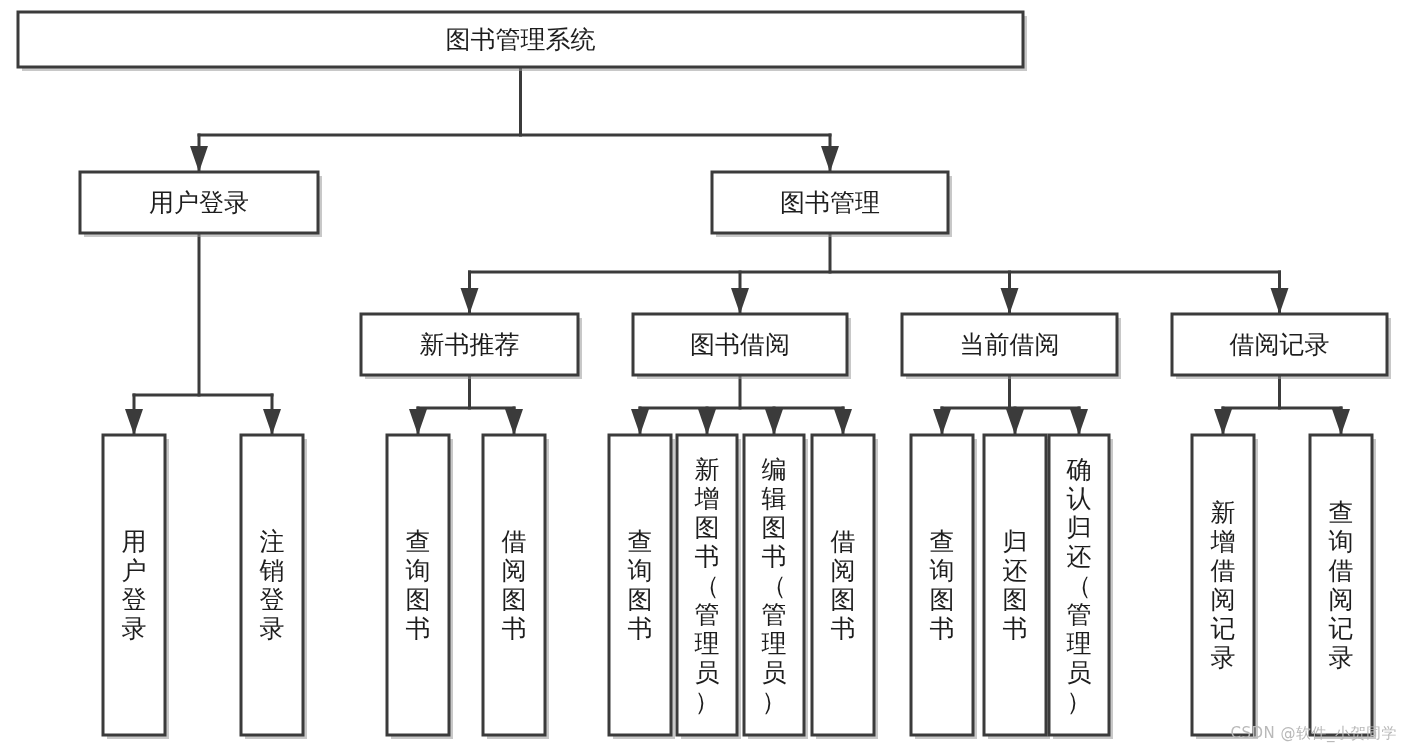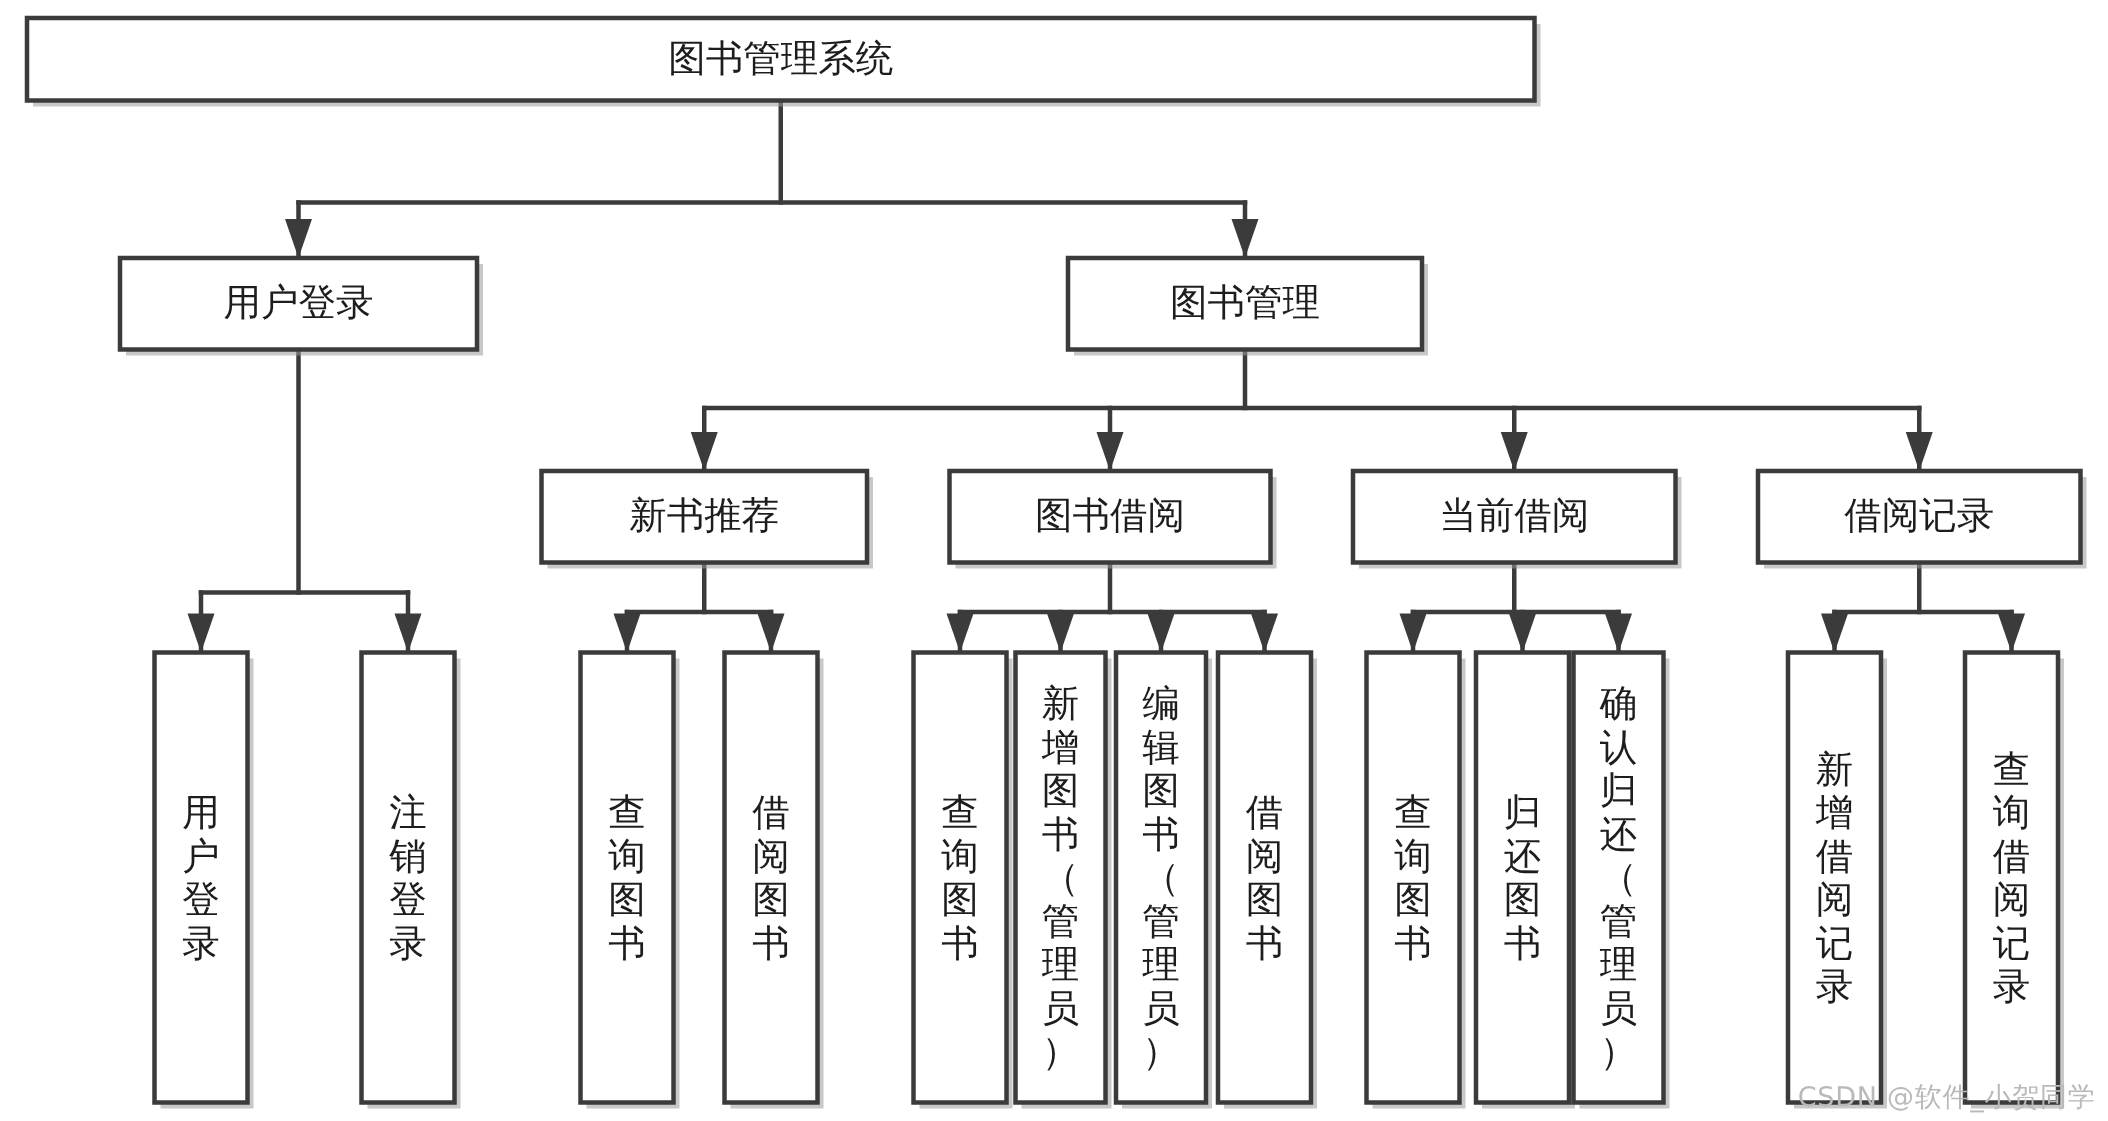--- a/index.html
+++ b/index.html
@@ -5,21 +5,21 @@
   html,body{margin:0;padding:0;background:#ffffff;}
   body{width:1405px;height:747px;overflow:hidden;font-family:"DejaVu Sans","Liberation Sans",sans-serif;}
   #stage{position:relative;width:1405px;height:747px;background:#fff;}
   svg{position:absolute;left:0;top:0;}
   .node-box{fill:#ffffff;stroke:#3b3b3b;stroke-width:3;}
   .node-shadow{fill:#9a9a9a;opacity:.55;}
   .edge{stroke:#3b3b3b;stroke-width:3;fill:none;stroke-linecap:square;}
   .arrow{fill:#3b3b3b;stroke:none;}
   .h-label{font-size:25px;fill:#1d1d1d;text-anchor:middle;dominant-baseline:middle;}
   .v-label{font-size:25px;fill:#1d1d1d;text-anchor:middle;}
-  .watermark{position:absolute;right:8px;bottom:4px;font-size:18px;color:#b9b9b9;letter-spacing:.5px;white-space:nowrap;}
+  .watermark{position:absolute;right:8px;bottom:4px;font-size:15px;color:#b9b9b9;letter-spacing:.5px;white-space:nowrap;}
 </style>
 </head>
 <body>
 
 <div id="stage">
   <svg id="tree" width="1405" height="747" aria-hidden="false">
       <g>
         <path d="M 520.5 67 L 520.5 135" class="edge"></path>
         <path d="M 199 135 L 830 135" class="edge"></path>
         <path d="M 199 135 L 199 172" class="edge"></path>

